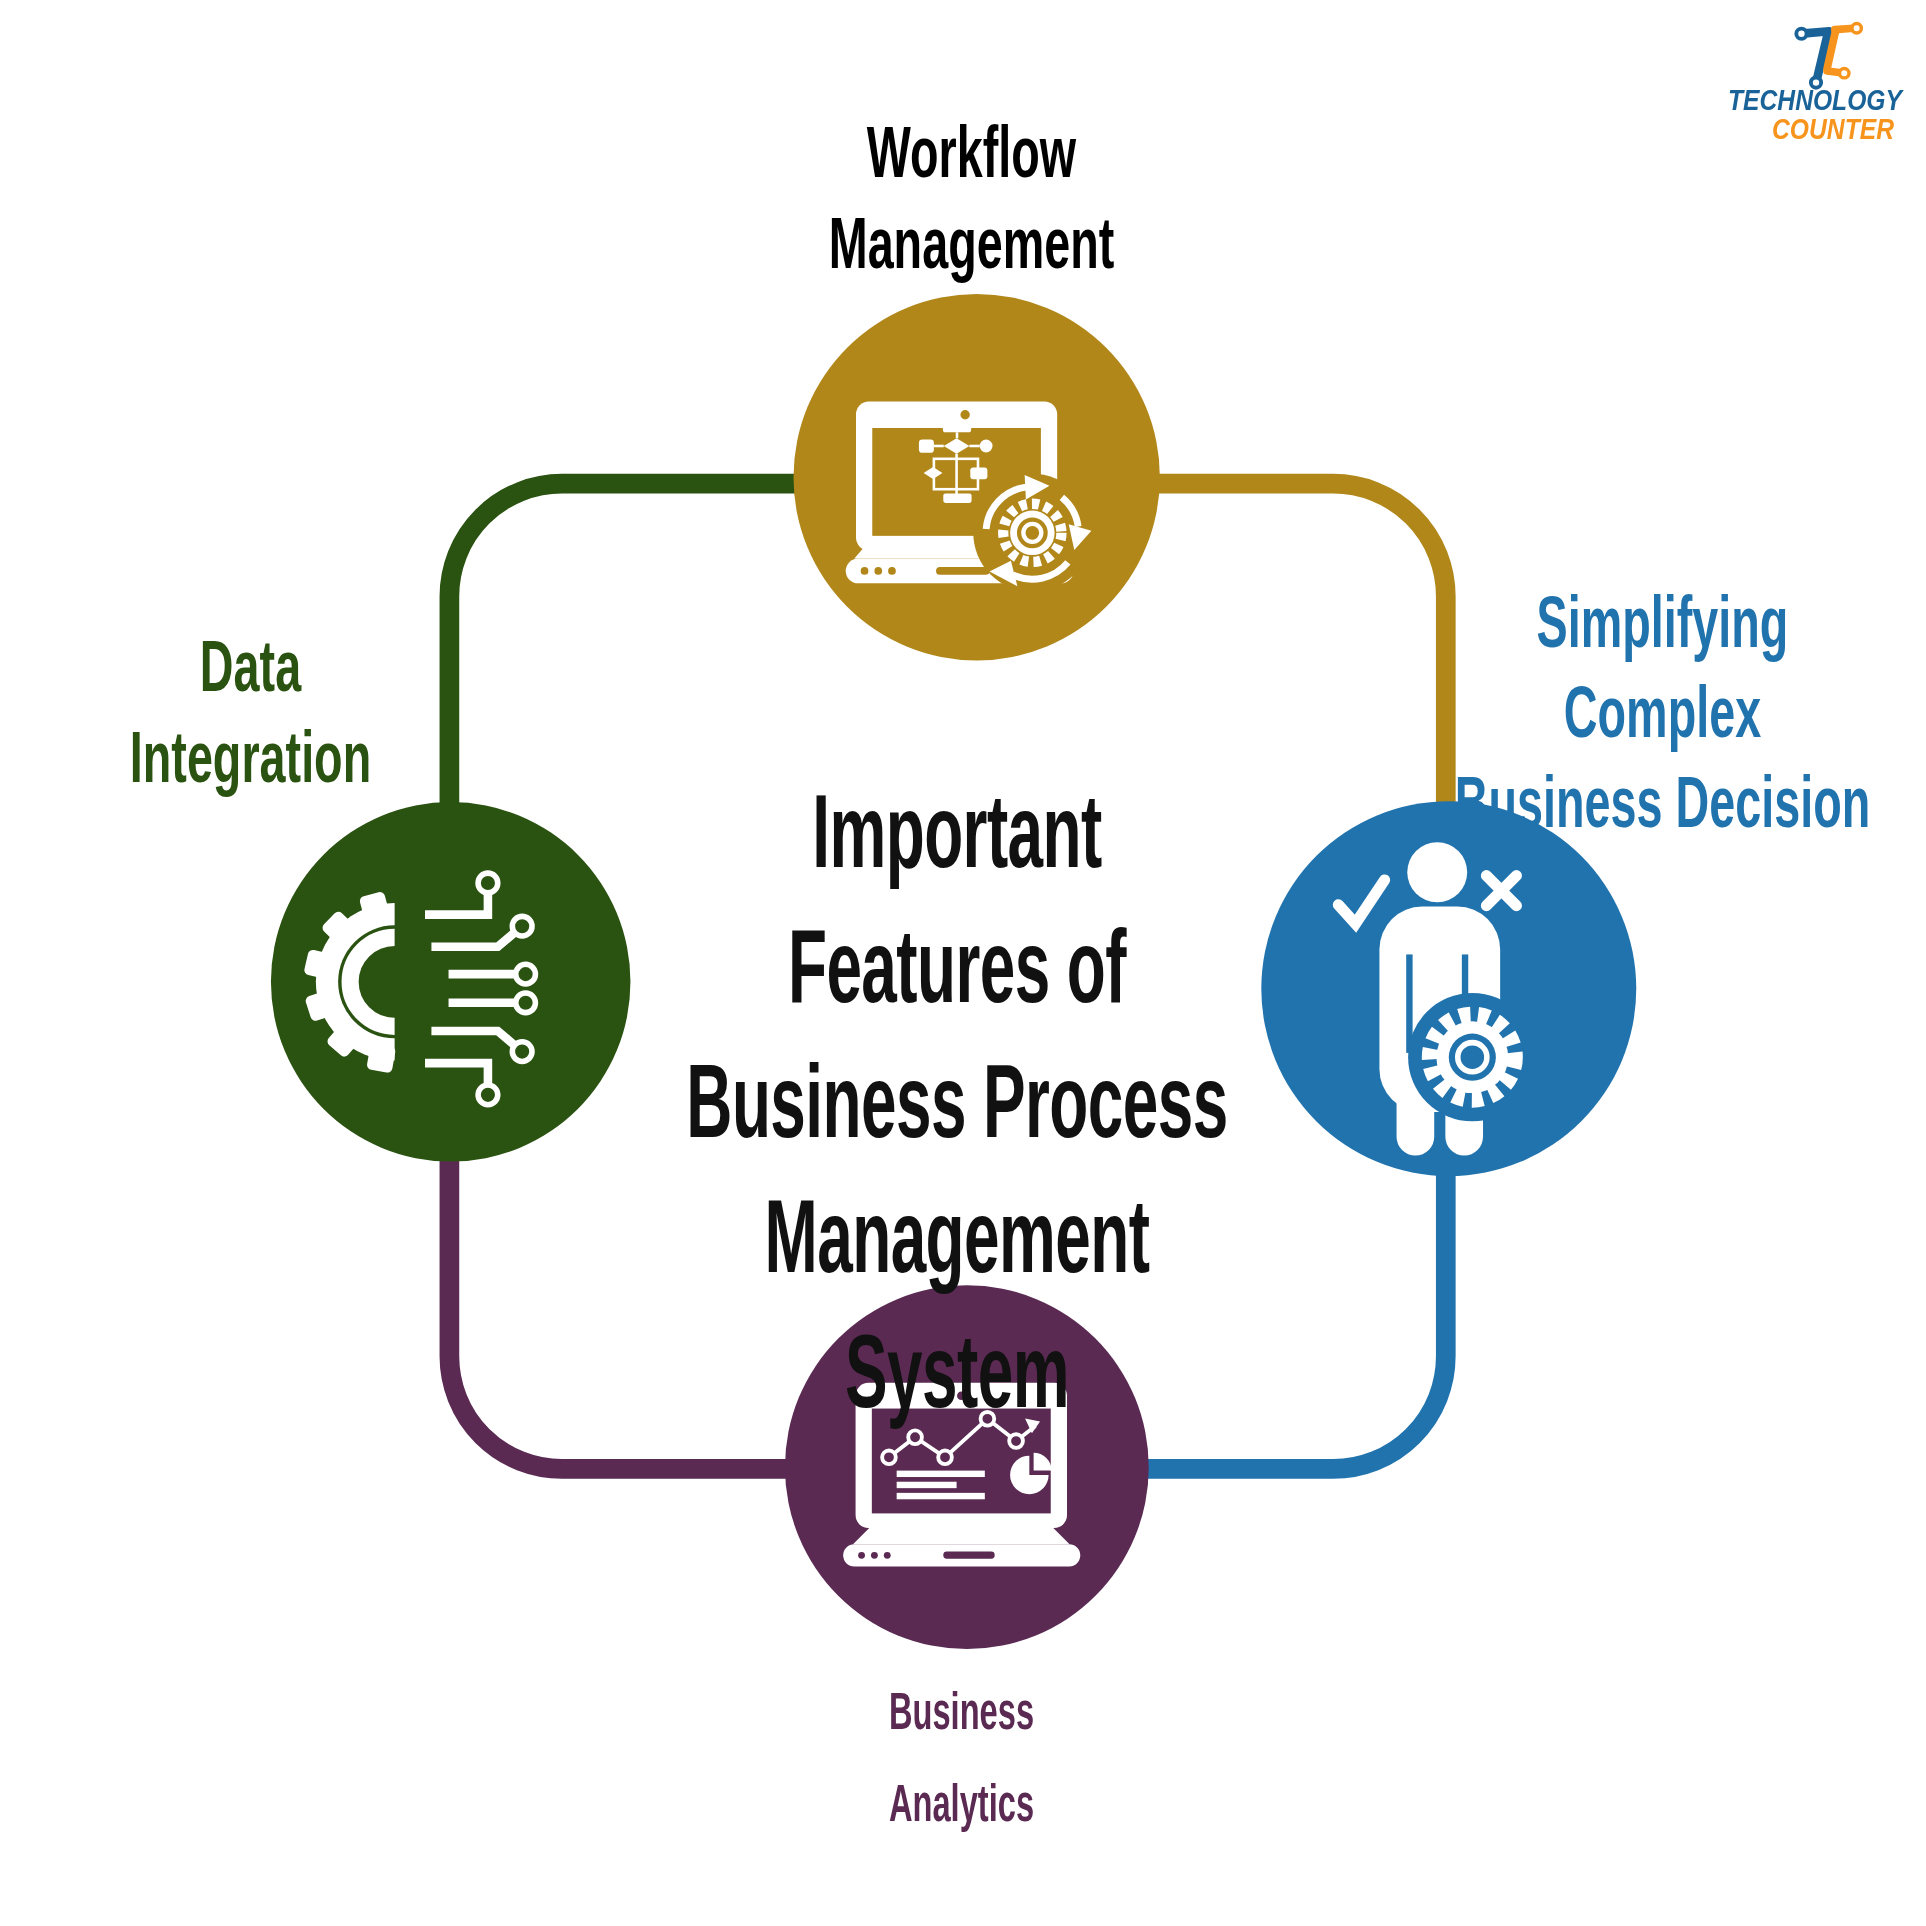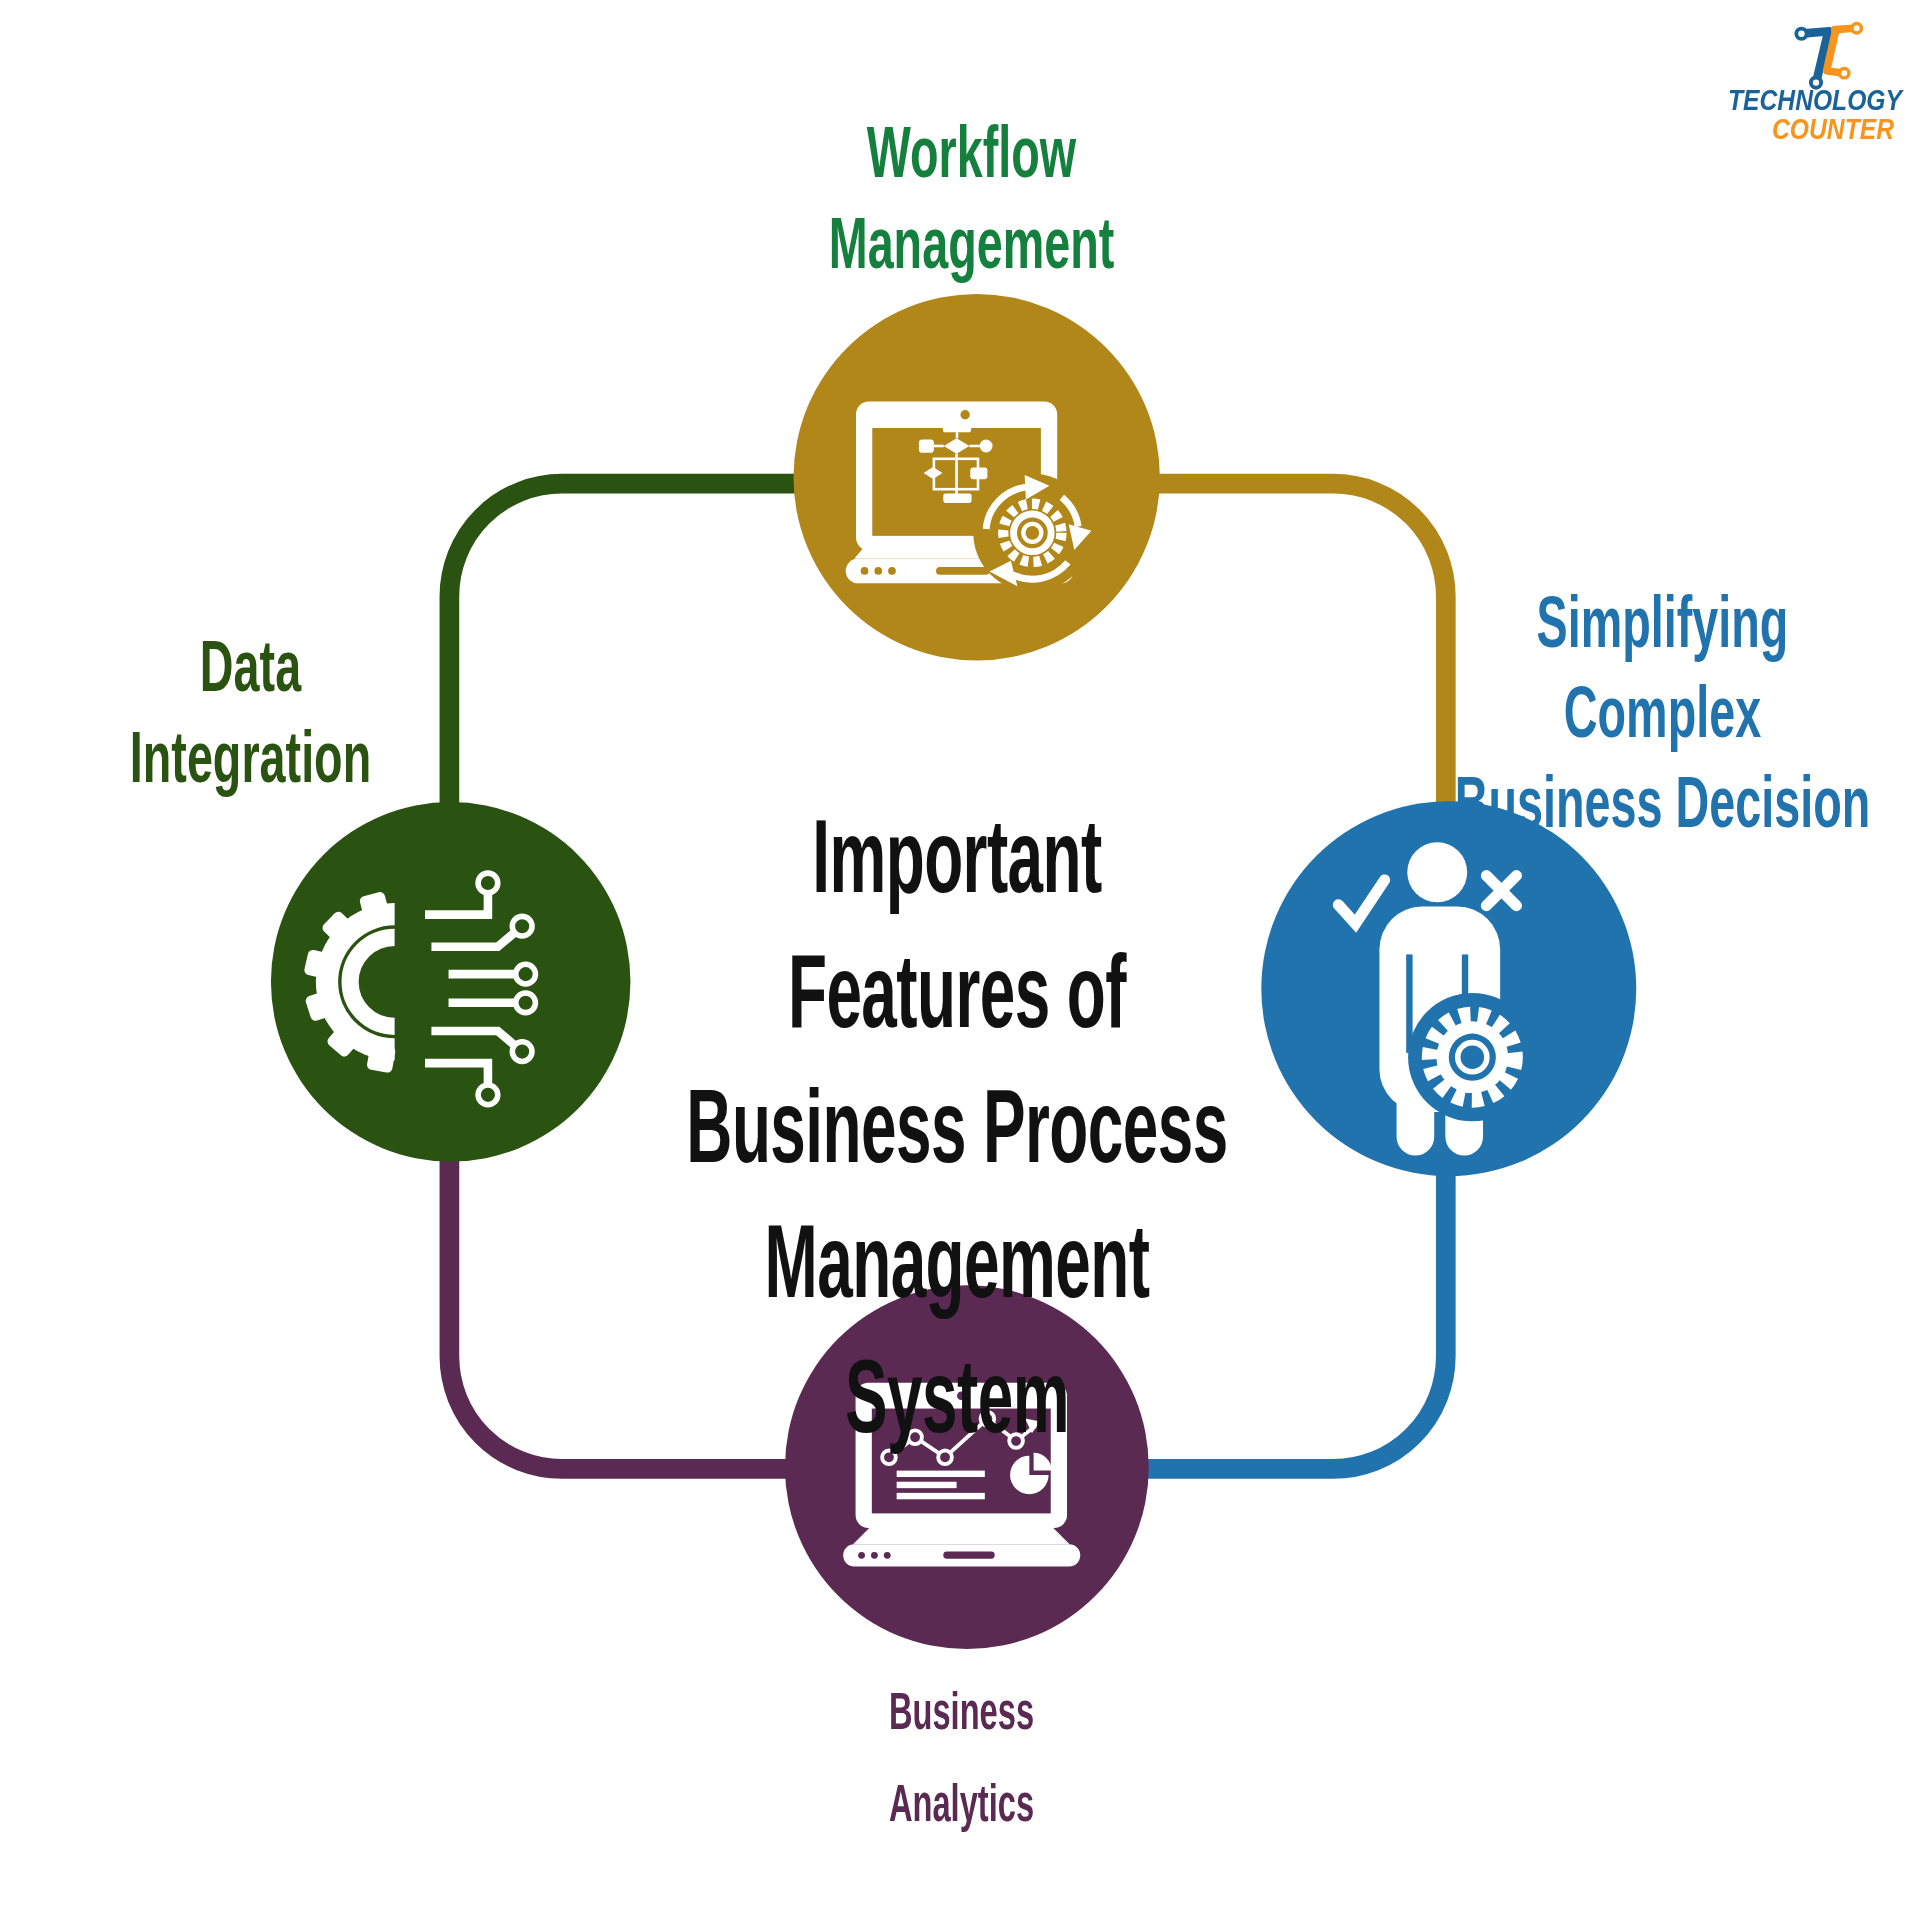--- a/index.html
+++ b/index.html
@@ -18,28 +18,28 @@
   .lbl {
     position: absolute;
     text-align: center;
     font-weight: 700;
     white-space: nowrap;
   }
   .cond { transform: scaleX(0.64); transform-origin: 50% 50%; }
 
   #title-block {
     position: absolute;
-    left: 486px; top: 789px; width: 942px;
+    left: 486px; top: 764px; width: 942px;
     font-size: 103px; line-height: 135px;
     font-weight: 700; letter-spacing: -0.9px;
     color: #111111; text-align: center;
   }
   #title-block .cond { transform: scaleX(0.62); }
 
-  #label-workflow   { left: 629px; top: 106px;  width: 685px; font-size: 73px; line-height: 91px; color: #15803d; }
+  #label-workflow   { left: 629px; top: 106px;  width: 685px; font-size: 73px; line-height: 91px; color: #000000; }
   #label-decision   { left: 1320px; top: 577px; width: 685px; font-size: 73px; line-height: 90px; color: #2173AE; }
   #label-integration{ left: -92px; top: 620px; width: 685px; font-size: 73px; line-height: 91px; color: #2A5210; }
   #label-analytics  { left: 619px; top: 1666px; width: 685px; font-size: 51px; line-height: 92px; color: #5A2A53; }
 
   .logo-word {
     position: absolute;
     font-style: italic; font-weight: 700;
     text-align: center; white-space: nowrap;
   }
   .logo-word .cond { transform: scaleX(0.85); }

